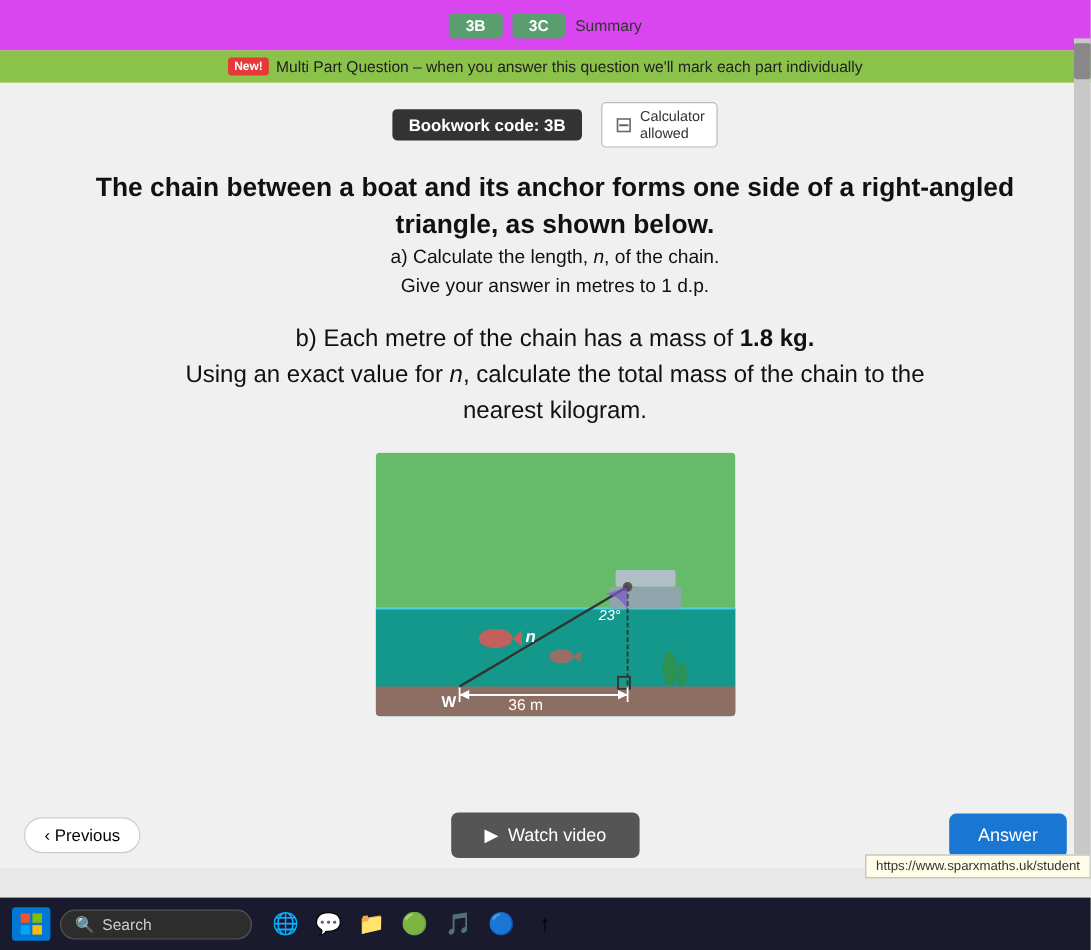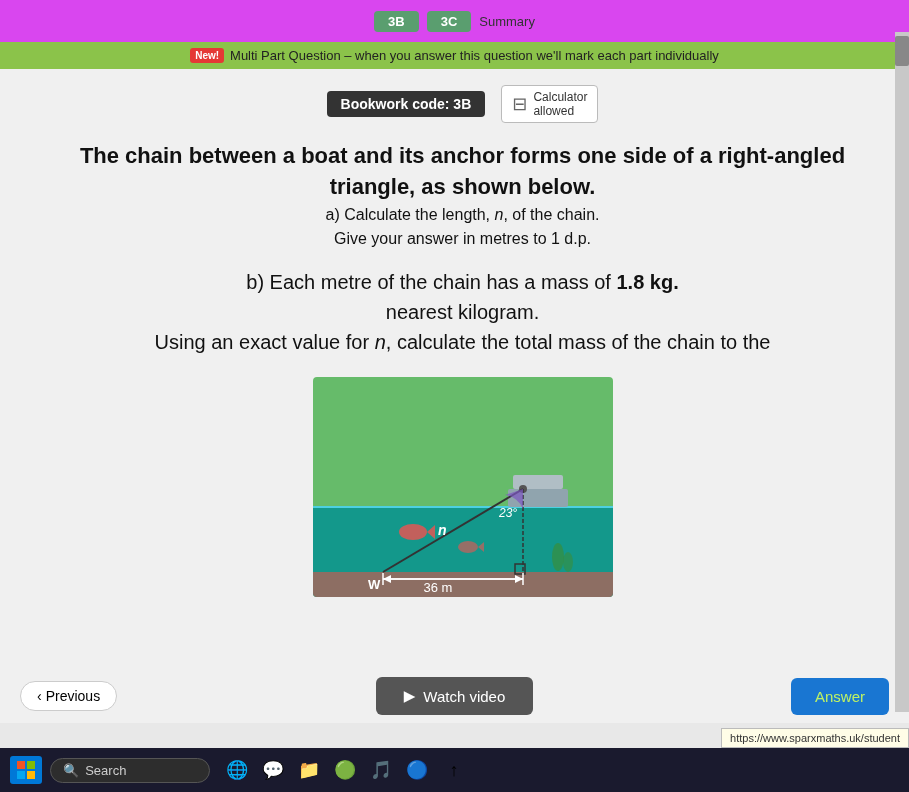--- a/index.html
+++ b/index.html
@@ -170,21 +170,21 @@
       font-size: 15px;
       cursor: pointer;
       display: flex;
       align-items: center;
       gap: 8px;
     }
     .answer-btn {
       position: absolute;
       right: 20px;
       background: #1976d2;
-      color: #bef264;
+      color: #ffffff;
       border: none;
       border-radius: 6px;
       padding: 10px 24px;
       font-size: 15px;
       cursor: pointer;
     }
 
     
     .taskbar {
       position: absolute;
@@ -253,21 +253,21 @@
       right: 0;
       width: 14px;
       height: 30px;
       background: #888;
       border-radius: 2px;
     }
 
     
     .url-tooltip {
       position: absolute;
-      bottom: 44px;
+      bottom: 60px;
       right: 0;
       background: #fffde7;
       border: 1px solid #bbb;
       font-size: 11px;
       padding: 3px 8px;
       color: #333;
       white-space: nowrap;
     }
 
     
@@ -304,22 +304,22 @@
 
   <div class="question-intro">The chain between a boat and its anchor forms one side of a right-angled triangle, as shown below.</div>
 
   <div class="part-a">
     <div>a) Calculate the length, <em>n</em>, of the chain.</div>
     <div>Give your answer in metres to 1 d.p.</div>
   </div>
 
   <div class="part-b">
     <div>b) Each metre of the chain has a mass of <strong>1.8 kg.</strong></div>
+    <div>Using an exact value for <em>n</em>, calculate the total mass of the chain to the</div>
     <div>nearest kilogram.</div>
-    <div>Using an exact value for <em>n</em>, calculate the total mass of the chain to the</div>
   </div>
 
   <div class="diagram-container">
     <div class="diagram">
       <svg width="300" height="220" xmlns="http://www.w3.org/2000/svg">
 
         <rect width="300" height="220" fill="#66bb6a"></rect>
 
         <rect x="0" y="130" width="300" height="90" fill="#26a69a"></rect>
 

